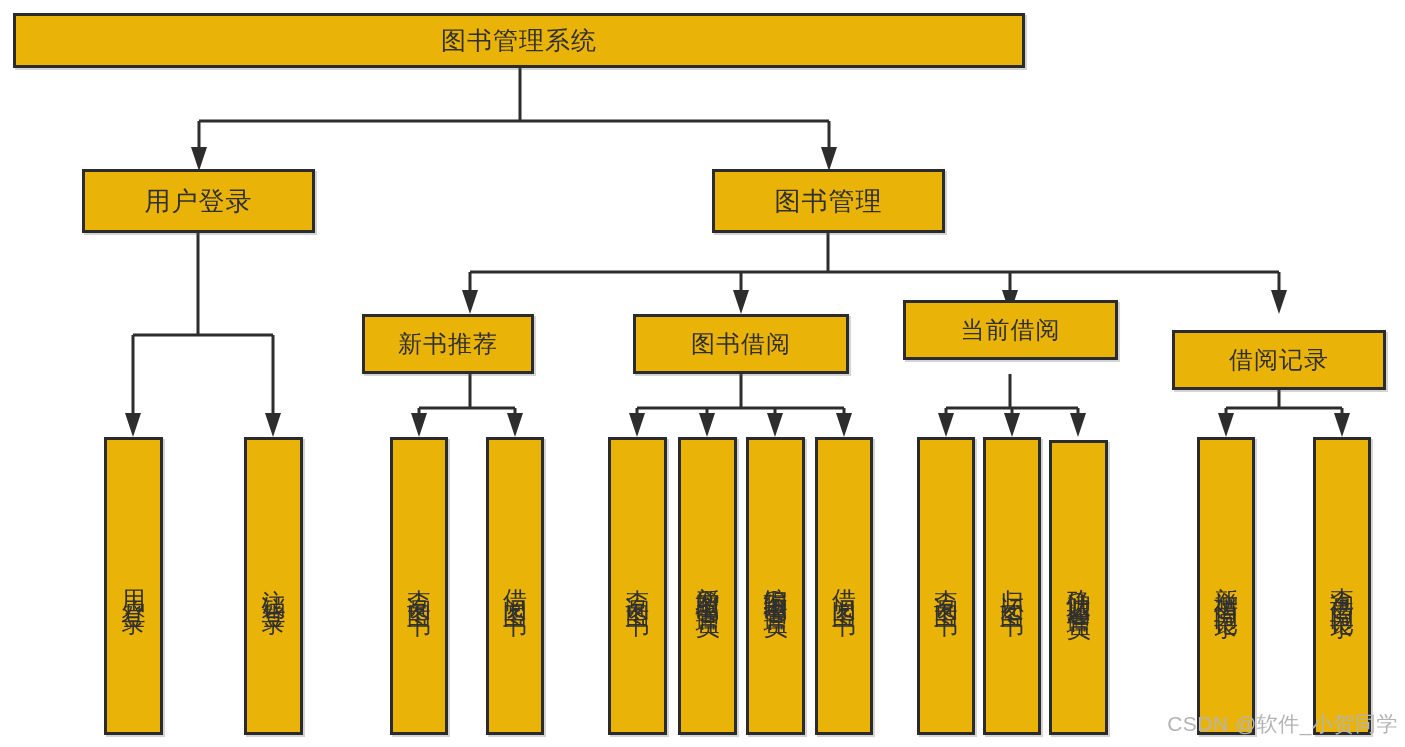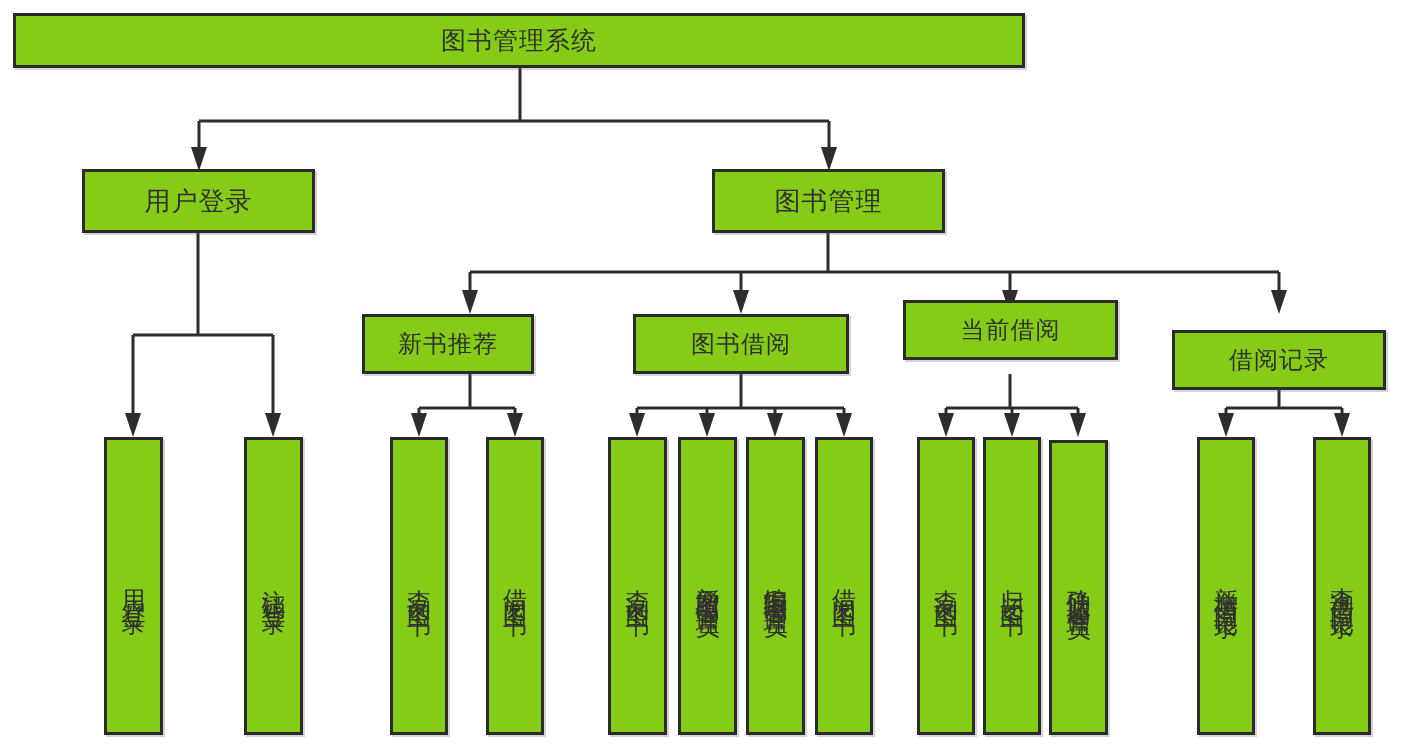--- a/index.html
+++ b/index.html
@@ -8,21 +8,21 @@
     font-family: "Liberation Sans", "DejaVu Sans", sans-serif;
     width: 1405px; height: 747px; position: relative; overflow: hidden;
   }
   #canvas {
     position: absolute; left: 0; top: 0; width: 1405px; height: 747px;
     background: #ffffff;
   }
   #connectors { position: absolute; left: 0; top: 0; width: 1405px; height: 747px; }
   .node {
     position: absolute;
-    background: #84cc16;
+    background: #eab308;
     border: 3px solid #2b2b2b;
     box-shadow: 2px 2px 0 rgba(100,100,100,0.28);
     color: #303030;
     display: flex; align-items: center; justify-content: center;
     text-align: center;
   }
   .hbox { font-size: 25px; letter-spacing: 1px; }
   .hbox.root { font-size: 25px; }
   .hbox.lv2 { font-size: 26px; }
   .hbox.lv3 { font-size: 24px; }
@@ -129,14 +129,15 @@
     <span class="vtext" style="letter-spacing:4px;">确认归还（管理员）</span>
   </div>
 
   <div class="node vbox" style="left:1197px; top:437px; width:58px; height:298px;">
     <span class="vtext" style="letter-spacing:6px;">新增借阅记录</span>
   </div>
   <div class="node vbox" style="left:1313px; top:437px; width:58px; height:298px;">
     <span class="vtext" style="letter-spacing:6px;">查询借阅记录</span>
   </div>
 
+  <div id="watermark">CSDN @软件_小贺同学</div>
 
 </div>
 
 </body></html>

